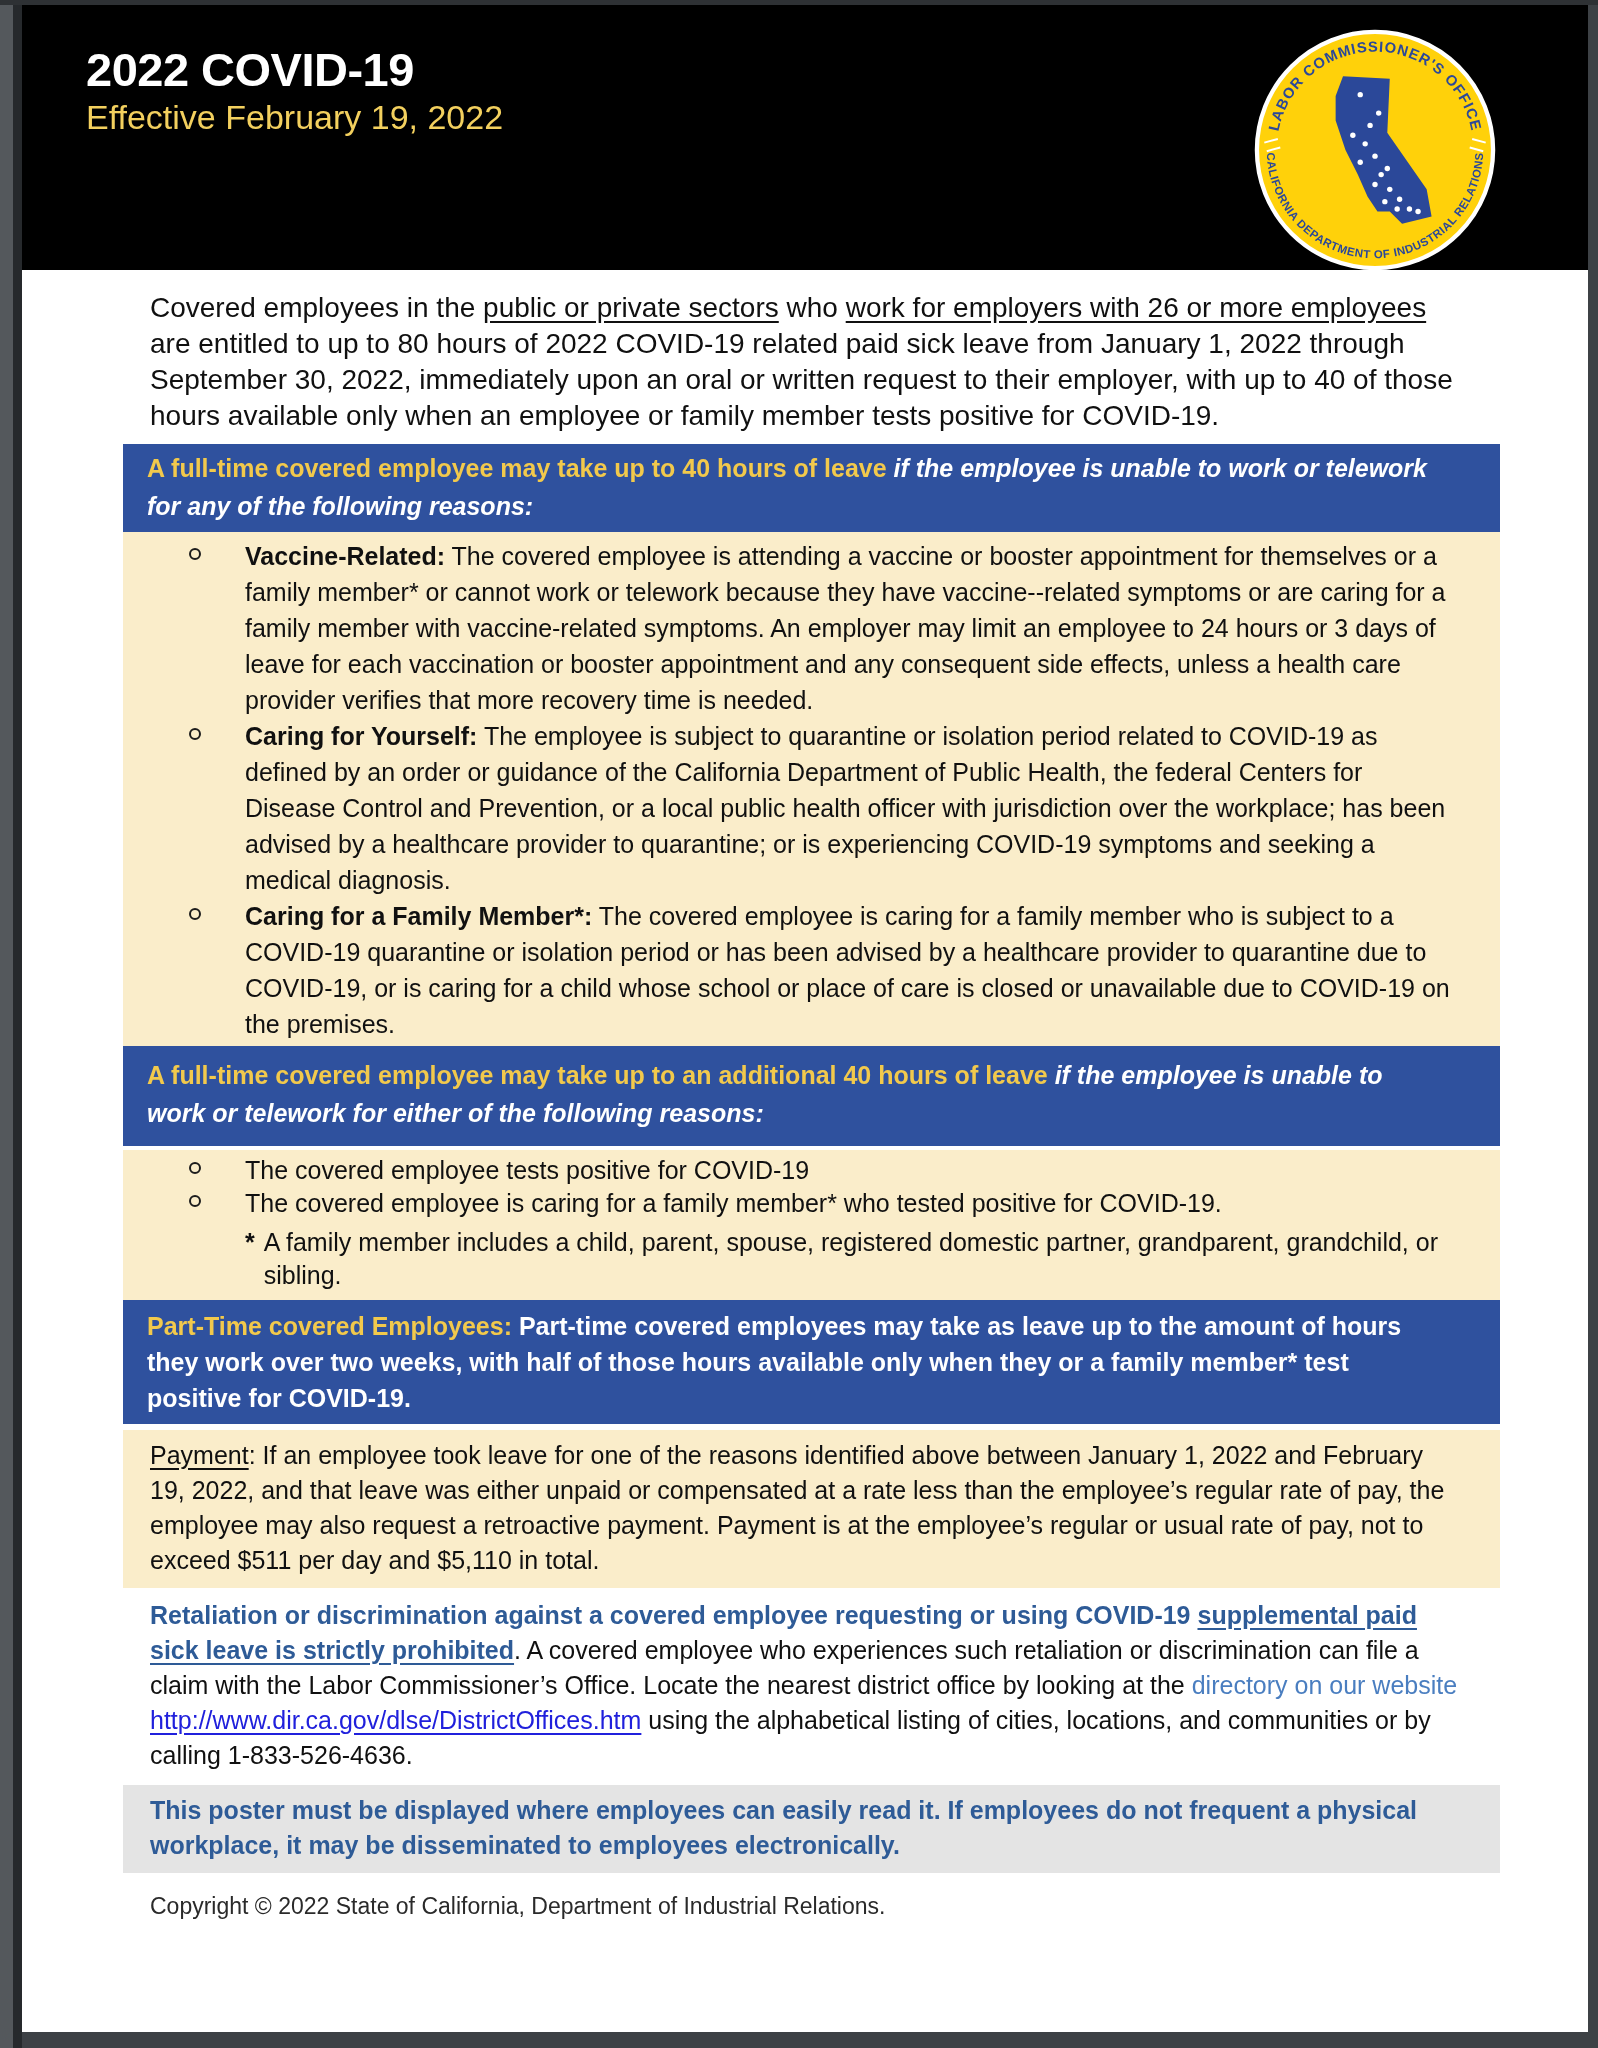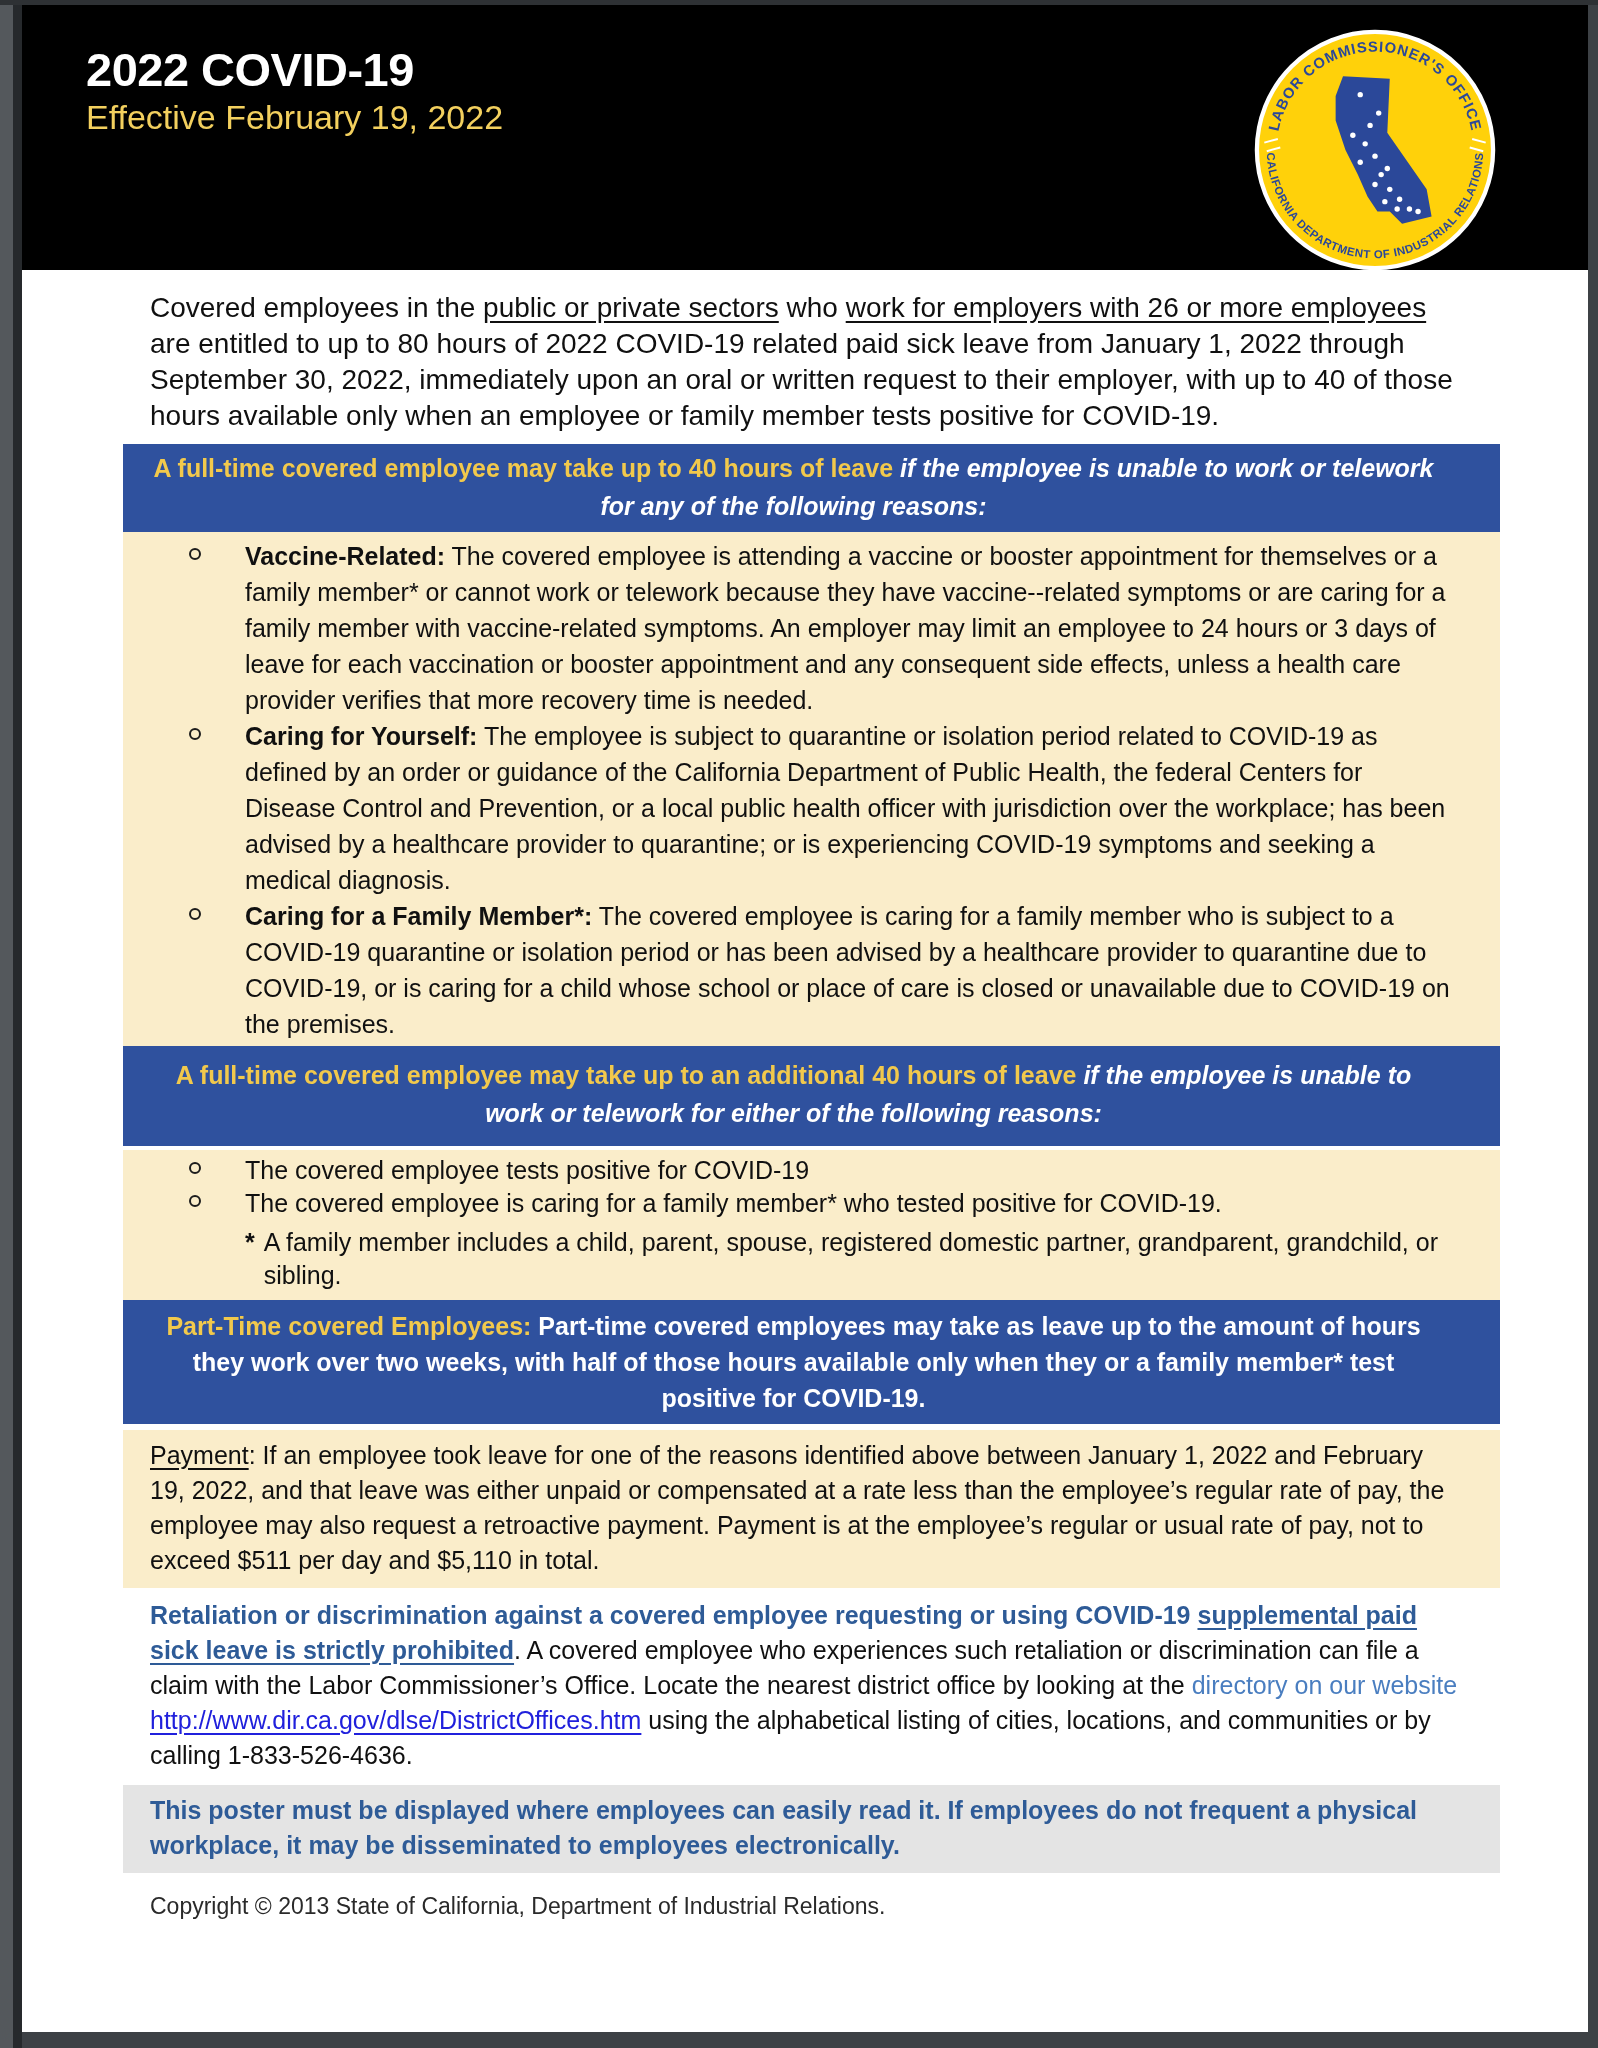--- a/index.html
+++ b/index.html
@@ -35,21 +35,21 @@
 
   .intro {
     padding:20px 40px 10px 27px;
     font-size:28px; line-height:36px; color:#101010;
   }
   .u { text-decoration:underline; text-underline-offset:4px; }
 
   .band-blue {
     background:#2f519e; color:#fff;
     padding:5px 60px 7px 24px;
-    font-size:25px; font-weight:bold; line-height:38px;text-align:center;
+    font-size:25px; font-weight:bold; line-height:38px;
   }
   .band-blue .yellow { color:#f2c94c; }
   .band-blue .wht-italic { font-style:italic; }
 
   .band-cream { background:#faedca; }
   .cream-pad { padding:6px 45px 4px 0; font-size:25px; line-height:36px; color:#101010; }
   .bullet { position:relative; padding-left:122px; }
   .bullet .marker {
     position:absolute; left:66px; top:10px;
     width:12px; height:12px; border:2px solid #1c1c1c; border-radius:50%;
@@ -176,16 +176,16 @@
     </div>
 
     <div class="band-blue band3"><span class="yellow">Part-Time covered Employees:</span><span> Part-time covered employees may take as leave up to the amount of hours they work over two weeks, with half of those hours available only when they or a family member* test positive for COVID-19.</span></div>
 
     <div class="band-cream payment"><span class="lead">Payment</span><span>: If an employee took leave for one of the reasons identified above between January 1, 2022 and February 19, 2022, and that leave was either unpaid or compensated at a rate less than the employee’s regular rate of pay, the employee may also request a retroactive payment.  Payment is at the employee’s regular or usual rate of pay, not to exceed $511 per day and $5,110 in total.</span></div>
 
     <p class="retaliation"><span class="blue-bold">Retaliation or discrimination against a covered employee requesting or using COVID-19 </span><span class="blue-bold-u">supplemental paid sick leave is strictly prohibited</span><span>. A covered employee who experiences such retaliation or discrimination can file a claim with the Labor Commissioner’s Office. Locate the nearest district office by looking at the </span><a class="link-light">directory on our website</a><br><a class="link-url">http://www.dir.ca.gov/dlse/DistrictOffices.htm</a><span> using the alphabetical listing of cities, locations, and communities or by calling 1-833-526-4636.</span></p>
 
     <div class="gray-band">This poster must be displayed where employees can easily read it. If employees do not frequent a physical workplace, it may be disseminated to employees electronically.</div>
 
-    <div class="copyright">Copyright © 2013 State of California, Department of Industrial Relations.</div>
+    <div class="copyright">Copyright © 2022 State of California, Department of Industrial Relations.</div>
 
   </div>
 </div>
 
 </body></html>

